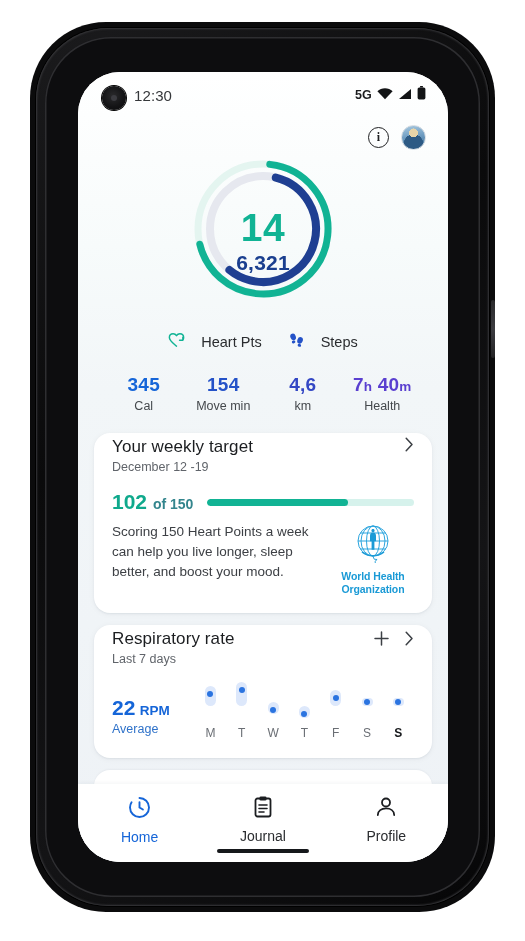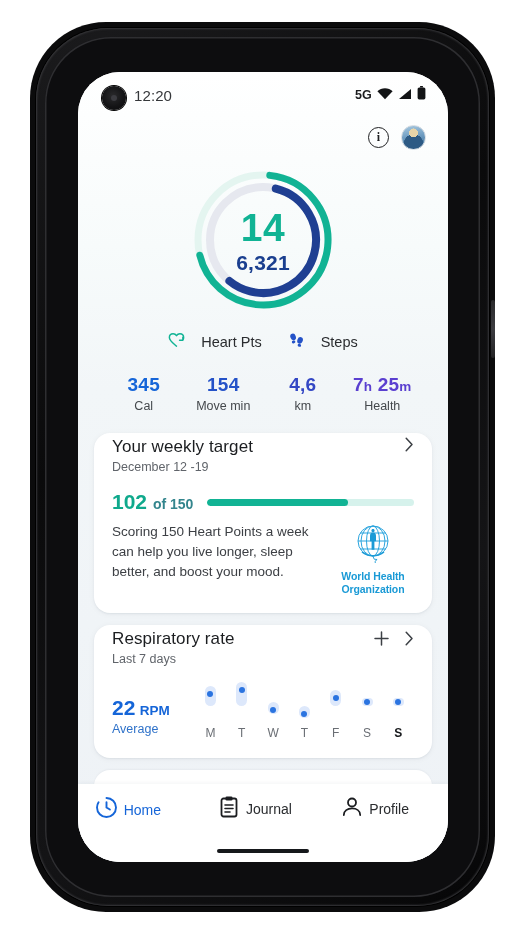--- a/index.html
+++ b/index.html
@@ -119,21 +119,21 @@
       linear-gradient(170deg,#a8c9e0 0%,#6f9dc2 45%,#3d6e96 100%);
     border: 1px solid #d4dbe2;
     overflow:hidden;
     cursor: pointer;
   }
 
   
   .ring-wrap {
     position: relative;
     height: 172px;
-    display: flex; align-items: center; justify-content: center;
+    display: flex; justify-content: center;
     margin-top: 2px;
   }
   .ring-svg { display: block; }
   .ring-center {
     position: absolute;
     left: 50%; top: 50%;
     transform: translate(-50%,-50%);
     text-align: center;
     line-height: 1;
   }
@@ -278,21 +278,21 @@
   .bottomnav {
     position: absolute;
     left: 0; right: 0; bottom: 0;
     height: 78px;
     background: #ffffff;
     display: flex; align-items: flex-start; justify-content: space-around;
     padding-top: 11px;
     box-shadow: 0 -1px 4px rgba(20,30,50,.05);
   }
   .nav-item {
-    display: flex; flex-direction: row; align-items: center; gap: 5px;
+    display: flex; flex-direction: column; align-items: center; gap: 5px;
     width: 92px; cursor: pointer;
   }
   .nav-label { font-size: 14px; color: #2a2c2f; }
   .nav-item.active .nav-label { color: #1565d8; }
   .home-indicator {
     position: absolute;
     left: 50%; transform: translateX(-50%);
     bottom: 9px;
     width: 92px; height: 4px; border-radius: 3px;
     background: #16181b;
@@ -305,21 +305,21 @@
   <div class="device-shadow"></div>
   <div class="device-body"></div>
   <div class="device-inner-ring"></div>
   <div class="side-button"></div>
 
   <div class="screen">
     <div class="screen-scroll">
 
       <div class="statusbar">
         <div class="punch-hole"></div>
-        <div class="clock">12:20</div>
+        <div class="clock">12:30</div>
         <div class="status-right">
           <span class="net-label">5G</span>
           <span>
             <svg width="16" height="12" viewBox="0 0 16 12">
                 <path d="M8 11.2 0.4 3.3C2.4 1.4 5.1 .3 8 .3s5.6 1.1 7.6 3z" fill="#131416"></path>
               </svg>
           </span>
           <span>
             <svg width="14" height="12" viewBox="0 0 14 12">
                 <path d="M13 1v10H1z" fill="#131416"></path>
@@ -386,21 +386,21 @@
         </div>
         <div class="stat">
           <div class="stat-value c-move">154</div>
           <div class="stat-label">Move min</div>
         </div>
         <div class="stat">
           <div class="stat-value c-km">4,6</div>
           <div class="stat-label">km</div>
         </div>
         <div class="stat">
-          <div class="stat-value c-sleep"><span>7</span><span class="stat-unit-sm">h</span> <span>25</span><span class="stat-unit-sm">m</span></div>
+          <div class="stat-value c-sleep"><span>7</span><span class="stat-unit-sm">h</span> <span>40</span><span class="stat-unit-sm">m</span></div>
           <div class="stat-label">Health</div>
         </div>
       </div>
 
       <div class="cards-area">
 
         <div class="card">
           <div class="card-head">
             <div>
               <div class="card-title">Your weekly target</div>

